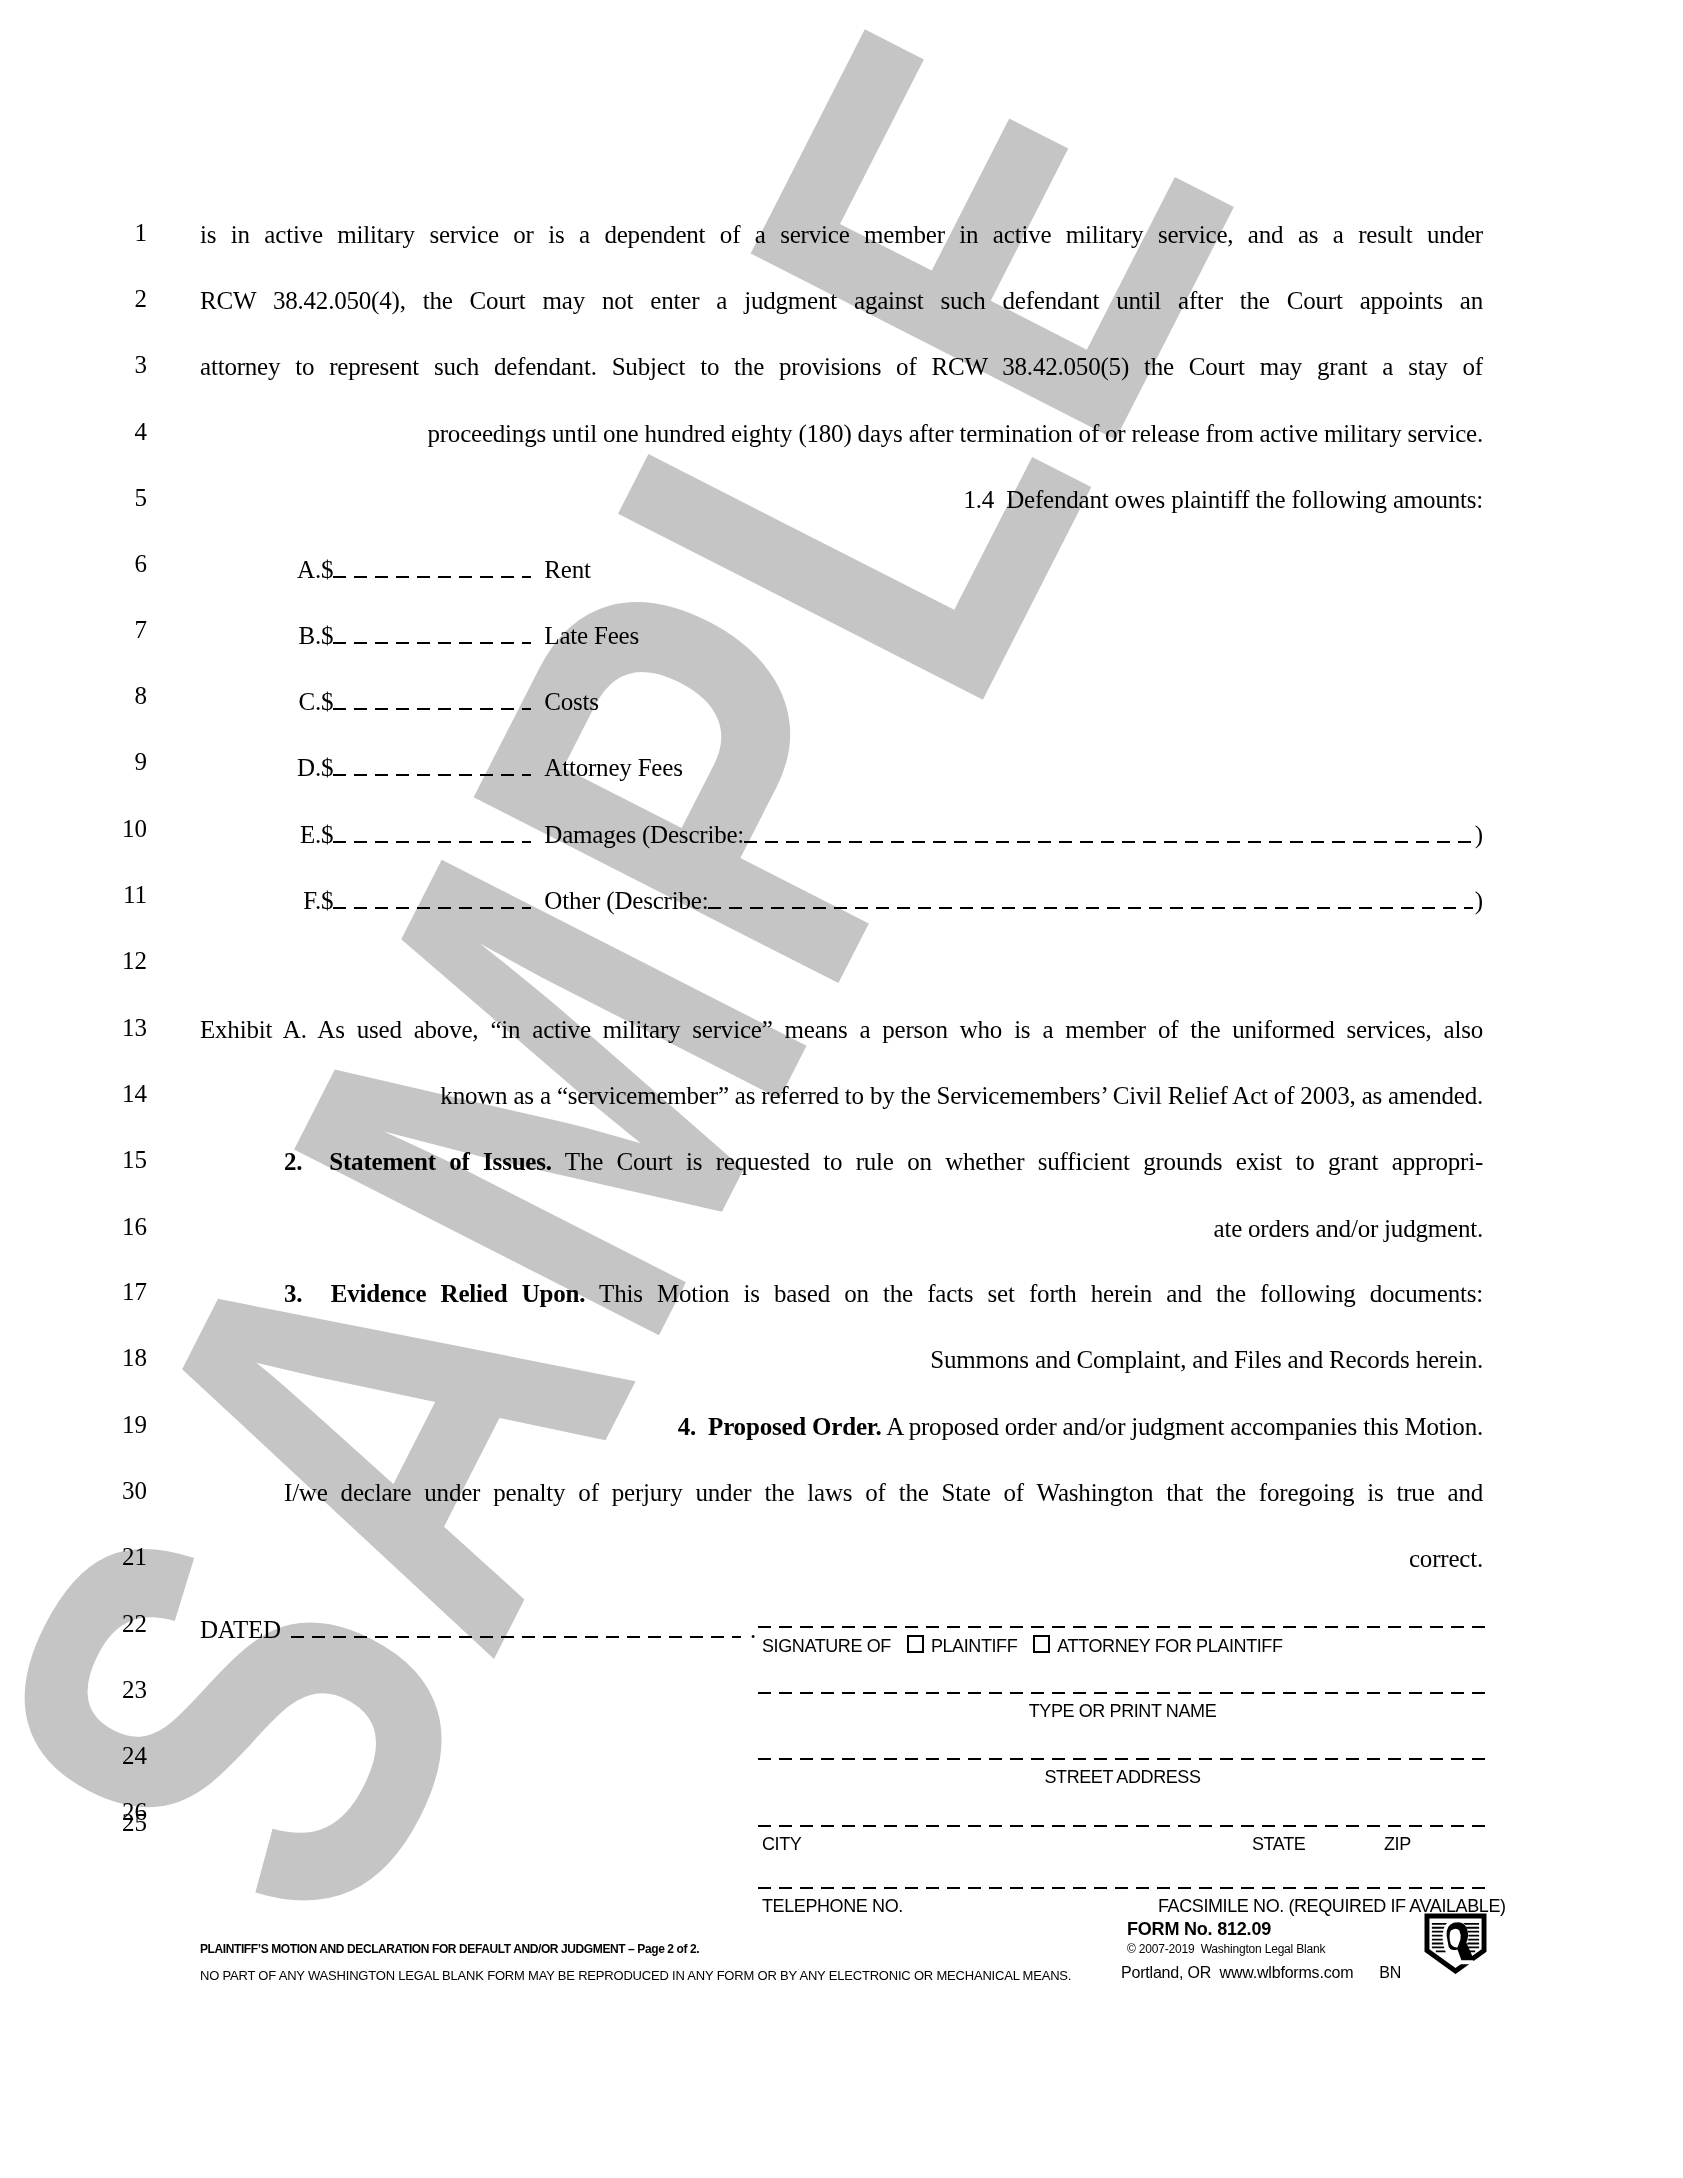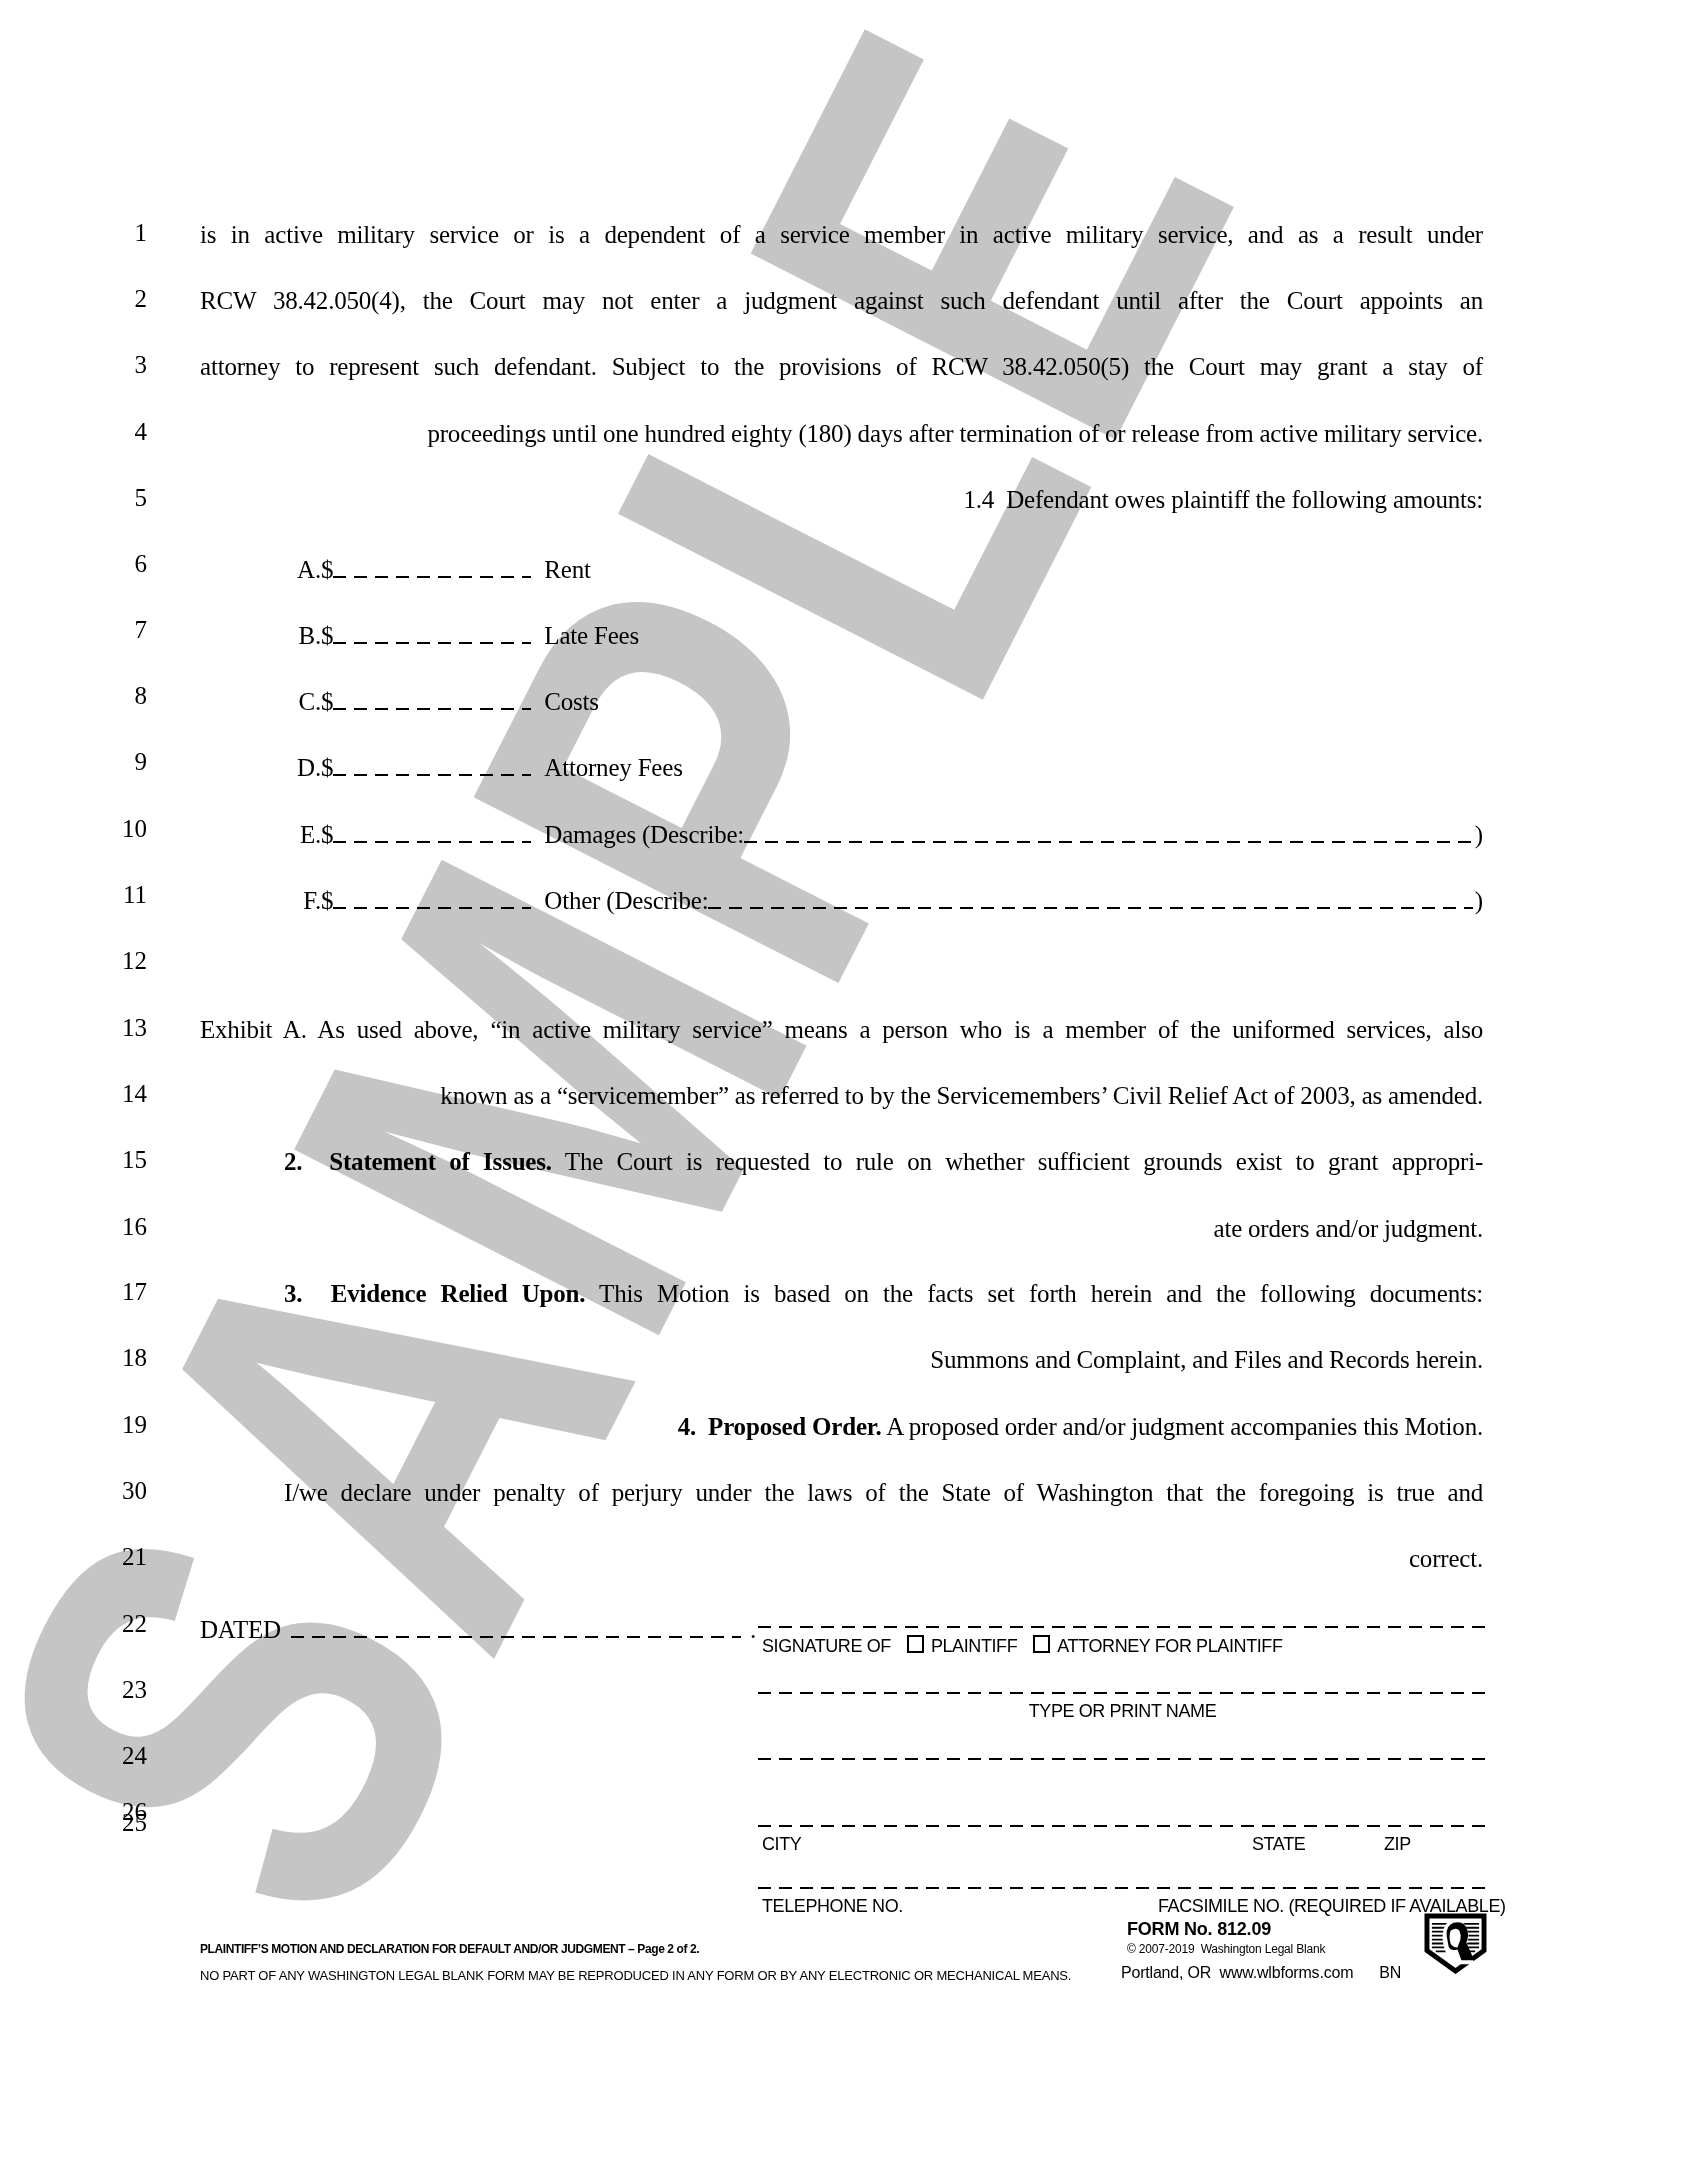--- a/index.html
+++ b/index.html
@@ -163,20 +163,21 @@
 
   <div class="dashline" style="top:1626px;"></div>
   <div class="slabel" style="left:762px;top:1635px;">
     <span>SIGNATURE OF</span><span class="ckbox"></span><span>PLAINTIFF</span><span class="ckbox"></span><span>ATTORNEY FOR PLAINTIFF</span>
   </div>
 
   <div class="dashline" style="top:1692px;"></div>
   <div class="slabel center" style="top:1701px;">TYPE OR PRINT NAME</div>
 
   <div class="dashline" style="top:1758px;"></div>
+  <div class="slabel center" style="top:1767px;">STREET ADDRESS</div>
 
   <div class="dashline" style="top:1825px;"></div>
   <div class="slabel" style="left:762px;top:1834px;">CITY</div>
   <div class="slabel" style="left:1252px;top:1834px;">STATE</div>
   <div class="slabel" style="left:1384px;top:1834px;">ZIP</div>
 
   <div class="dashline" style="top:1887px;"></div>
   <div class="slabel" style="left:762px;top:1896px;">TELEPHONE NO.</div>
   <div class="slabel" style="left:1158px;top:1896px;">FACSIMILE NO. (REQUIRED IF AVAILABLE)</div>
 

